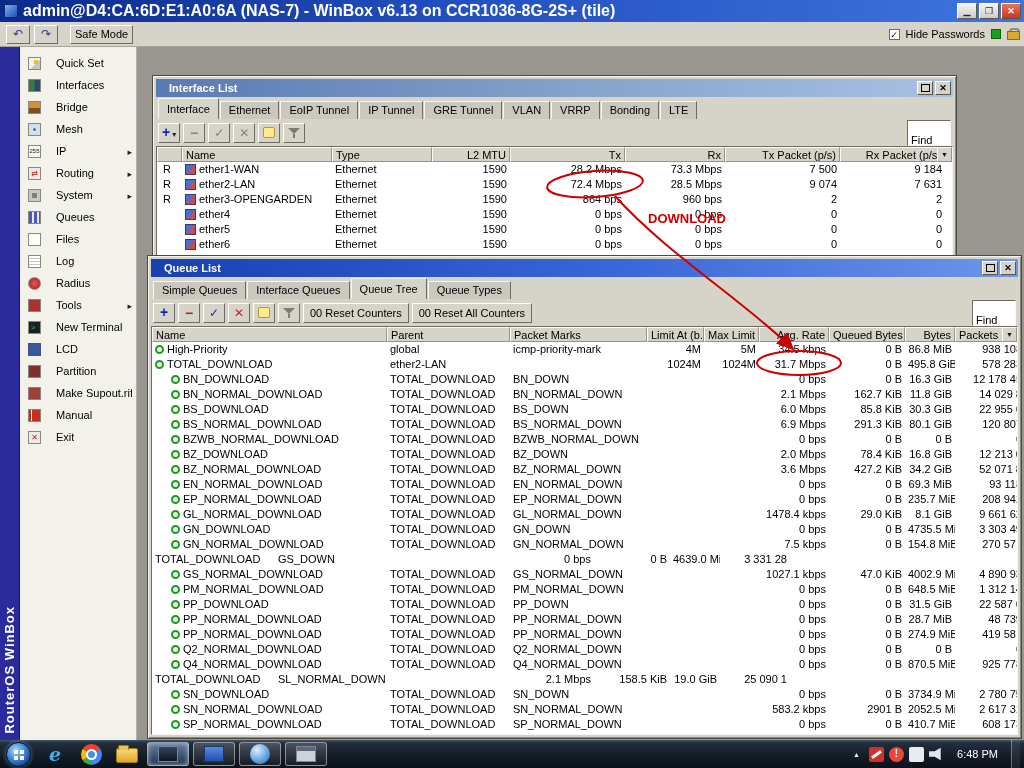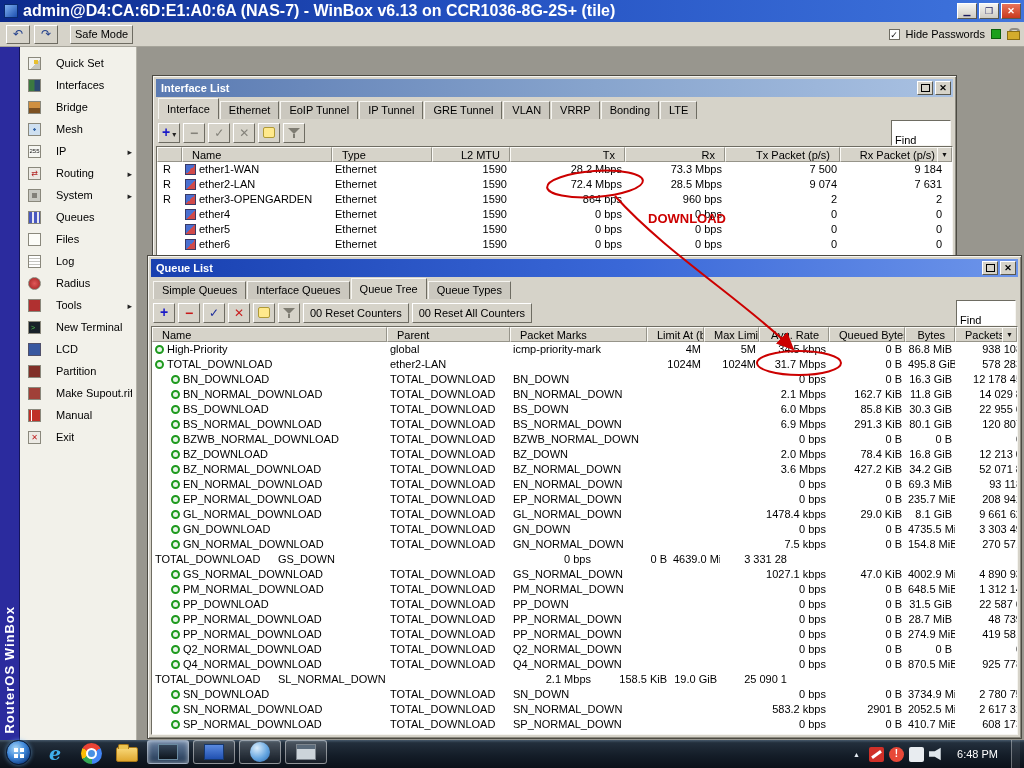--- a/index.html
+++ b/index.html
@@ -66,21 +66,21 @@
   .partition-icon { background:#803028; }
   .supout-icon { background:#a04038; }
   .manual-icon { background:#c03028; }
   .manual-icon::after { content:""; position:absolute; left:2px; top:0; bottom:0; width:1px; background:#fff; }
   .exit-icon { background:#eceae4; }
   .exit-icon::after { content:"✕"; position:absolute; left:0; top:0; width:100%; text-align:center; font-size:8px; line-height:11px; color:#c02020; }
 
   
   .window { position:absolute; background:#d6d3c9; border:1px solid #4c4a42;
     box-shadow:inset 1px 1px 0 #f6f5f1, inset -1px -1px 0 #8a887e; padding:3px; display:flex; flex-direction:column; }
-  .wtitle { height:18px; flex:none; display:flex; align-items:center; color:#fff; font-weight:bold; padding:0 2px 0 5px; margin-bottom:1px; }
+  .wtitle { height:18px; flex:none; display:flex; align-items:center; color:#fff; font-weight:bold; padding:0 2px 0 13px; margin-bottom:1px; }
   .interface-window .wtitle { background:linear-gradient(90deg,#5a7ab2 0%,#87a4cd 55%,#a9c1e2 100%); }
   .queue-window .wtitle { background:linear-gradient(90deg,#1840b0 0%,#3a68d8 55%,#6d95ea 100%); }
   .wctl { margin-left:auto; display:flex; gap:2px; }
   .wbtn { width:16px; height:14px; background:#d6d3c9; border:1px solid; border-color:#fff #5a584e #5a584e #fff;
     display:flex; align-items:center; justify-content:center; font-size:8px; color:#000; }
   .g-restore::after { content:""; width:7px; height:6px; border:1px solid #000; display:block; }
   .g-close::after { content:"✕"; font-size:9px; }
 
   .tabstrip { height:21px; flex:none; display:flex; align-items:flex-end; padding:0 2px; }
   .tab { height:18px; line-height:17px; padding:0 8px; background:#cbc8bf; border:1px solid; border-color:#f6f5f1 #6e6c62 #6e6c62 #f6f5f1;
@@ -96,26 +96,26 @@
   .g-minus-gray::after { content:"−"; color:#84827a; font-weight:bold; font-size:14px; line-height:12px; }
   .g-check-gray::after { content:"✓"; color:#84827a; }
   .g-x-gray::after { content:"✕"; color:#84827a; }
   .g-check-blue::after { content:"✓"; color:#20309c; }
   .g-x-red::after { content:"✕"; color:#c82020; }
   .g-comment { width:12px; height:11px; background:#ffe98c; border:1px solid #b09a36; border-radius:2px; }
   .g-filter { width:12px; height:12px; position:relative; }
   .g-filter::before { content:""; position:absolute; top:1px; left:0; border-left:6px solid transparent; border-right:6px solid transparent; border-top:6px solid #7e7c72; }
   .g-filter::after { content:""; position:absolute; top:7px; left:5px; width:2px; height:4px; background:#7e7c72; }
   .txt-btn { font-size:11px; white-space:nowrap; padding:0 6px; }
-  .find-box { margin-left:auto; width:60px; height:17px; background:#fff; border:1px solid; border-color:#6e6c62 #f6f5f1 #f6f5f1 #6e6c62;
+  .find-box { margin-left:auto; width:44px; height:17px; background:#fff; border:1px solid; border-color:#6e6c62 #f6f5f1 #f6f5f1 #6e6c62;
     padding:12px 3px; line-height:15px; color:#000; }
 
   .tbox { flex:1; background:#fff; border:1px solid; border-color:#6e6c62 #f6f5f1 #f6f5f1 #6e6c62; position:relative; overflow:hidden; }
   .thead { display:flex; height:15px; background:#d6d3c9; }
-  .hc { flex:none; height:15px; line-height:14px; padding:0 9px; background:#d6d3c9; overflow:hidden; white-space:nowrap;
+  .hc { flex:none; height:15px; line-height:14px; padding:0 3px; background:#d6d3c9; overflow:hidden; white-space:nowrap;
     border-right:1px solid #96948a; border-left:1px solid #fbfaf6; border-bottom:1px solid #96948a; border-top:1px solid #fbfaf6; }
   .colsel { position:absolute; top:0; right:0; width:15px; height:15px; background:#d6d3c9; border:1px solid; border-color:#fbfaf6 #96948a #96948a #fbfaf6;
     display:flex; align-items:center; justify-content:center; z-index:2; }
   .colsel::after { content:"▼"; font-size:7px; color:#111; }
   .rowsbox { position:absolute; top:15px; left:0; right:0; bottom:0; overflow:hidden; background:#fff; }
   .trow { display:flex; height:15px; line-height:15px; background:#fff; }
   .c { flex:none; overflow:hidden; white-space:nowrap; padding:0 3px; height:15px; }
   .num { text-align:right; }
   .namecell { display:flex; align-items:center; gap:3px; }
   .tree-indent { width:13px; flex:none; }
@@ -132,21 +132,21 @@
 
   .interface-window { left:152px; top:75px; width:805px; height:460px; z-index:1; }
   .queue-window { left:147px; top:255px; width:875px; height:484px; z-index:2; }
 
   
   .annotations { position:absolute; inset:0; z-index:5; pointer-events:none; }
 
   
   .taskbar { position:absolute; left:0; right:0; bottom:0; height:28px; z-index:10;
     background:linear-gradient(180deg,#46586a 0%,#232f3c 10%,#141d28 55%,#0b1119 100%);
-    display:flex; padding:0 2px; color:#fff; }
+    display:flex; align-items:center; padding:0 2px; color:#fff; }
   .start-orb { width:25px; height:25px; border-radius:50%; margin:0 6px 0 4px; flex:none; position:relative;
     background:radial-gradient(circle at 38% 32%,#a8d8f8 0%,#3d86d8 45%,#123f86 80%,#0a2550 100%);
     border:1px solid #0a1c38; box-shadow:0 0 4px rgba(120,190,255,.6); }
   .start-orb::after { content:""; position:absolute; left:7px; top:7px; width:10px; height:10px;
     background:
       linear-gradient(#fff,#fff) 0 0/4px 4px no-repeat,
       linear-gradient(#fff,#fff) 6px 0/4px 4px no-repeat,
       linear-gradient(#fff,#fff) 0 6px/4px 4px no-repeat,
       linear-gradient(#fff,#fff) 6px 6px/4px 4px no-repeat; }
   .pin { width:36px; height:26px; display:flex; align-items:center; justify-content:center; flex:none; }

